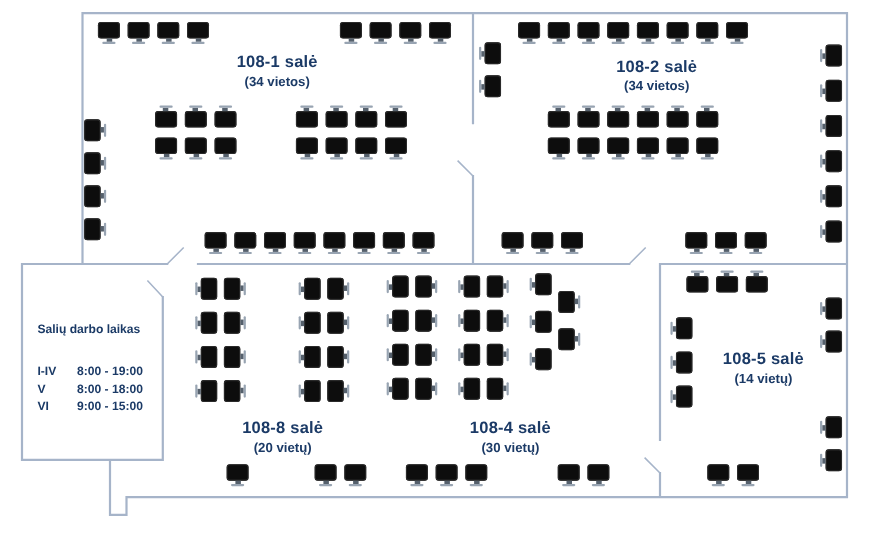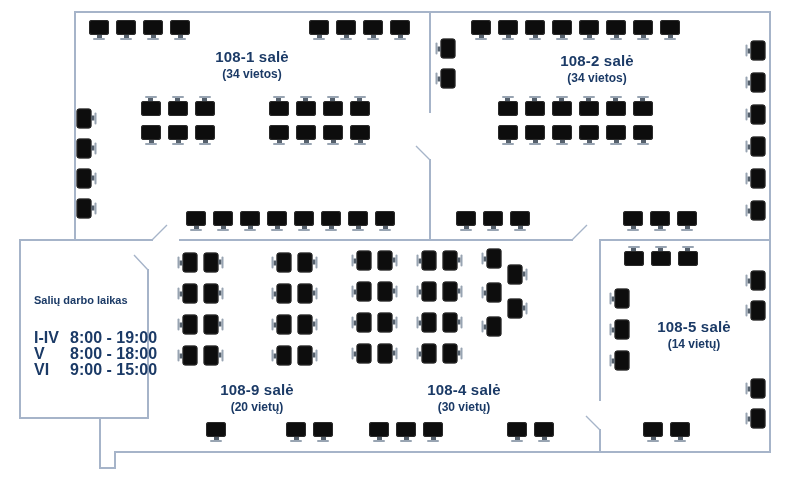--- a/index.html
+++ b/index.html
@@ -10,21 +10,21 @@
   .walls-svg{position:absolute;left:0;top:0;}
   .room-label{
     position:absolute;transform:translateX(-50%);
     text-align:center;color:#1b3a66;white-space:nowrap;
   }
   .room-title{font-size:15px;font-weight:700;letter-spacing:.2px;}
   .room-cap{font-size:12px;font-weight:600;margin-top:2px;}
   .info-title{
     position:absolute;font-size:11px;font-weight:700;color:#1b3a66;white-space:nowrap;
   }
-  .hours{position:absolute;font-size:16px;font-weight:600;color:#1b3a66;}
+  .hours{position:absolute;font-size:11px;font-weight:600;color:#1b3a66;}
   .hours .row{display:flex;line-height:16px;}
   .hours .days{width:36px;}
   
   .pc{
     position:absolute;width:22px;height:21px;
     display:flex;flex-direction:column;align-items:center;
   }
   .pc .scr{width:20px;height:15px;background:#0d0d0d;border-radius:3px;
     box-shadow:0 0 0 1px #2a2a2a inset;}
   .pc .stand{width:5px;height:3px;background:#55606c;}
@@ -62,21 +62,21 @@
     <div class="room-title">108-1 salė</div>
     <div class="room-cap">(34 vietos)</div>
   </div>
 
   <div class="room-label" style="left:597px;top:52px">
     <div class="room-title">108-2 salė</div>
     <div class="room-cap">(34 vietos)</div>
   </div>
 
   <div class="room-label" style="left:257px;top:381px">
-    <div class="room-title">108-9 salė</div>
+    <div class="room-title">108-8 salė</div>
     <div class="room-cap">(20 vietų)</div>
   </div>
 
   <div class="room-label" style="left:464px;top:381px">
     <div class="room-title">108-4 salė</div>
     <div class="room-cap">(30 vietų)</div>
   </div>
 
   <div class="room-label" style="left:694px;top:318px">
     <div class="room-title">108-5 salė</div>

